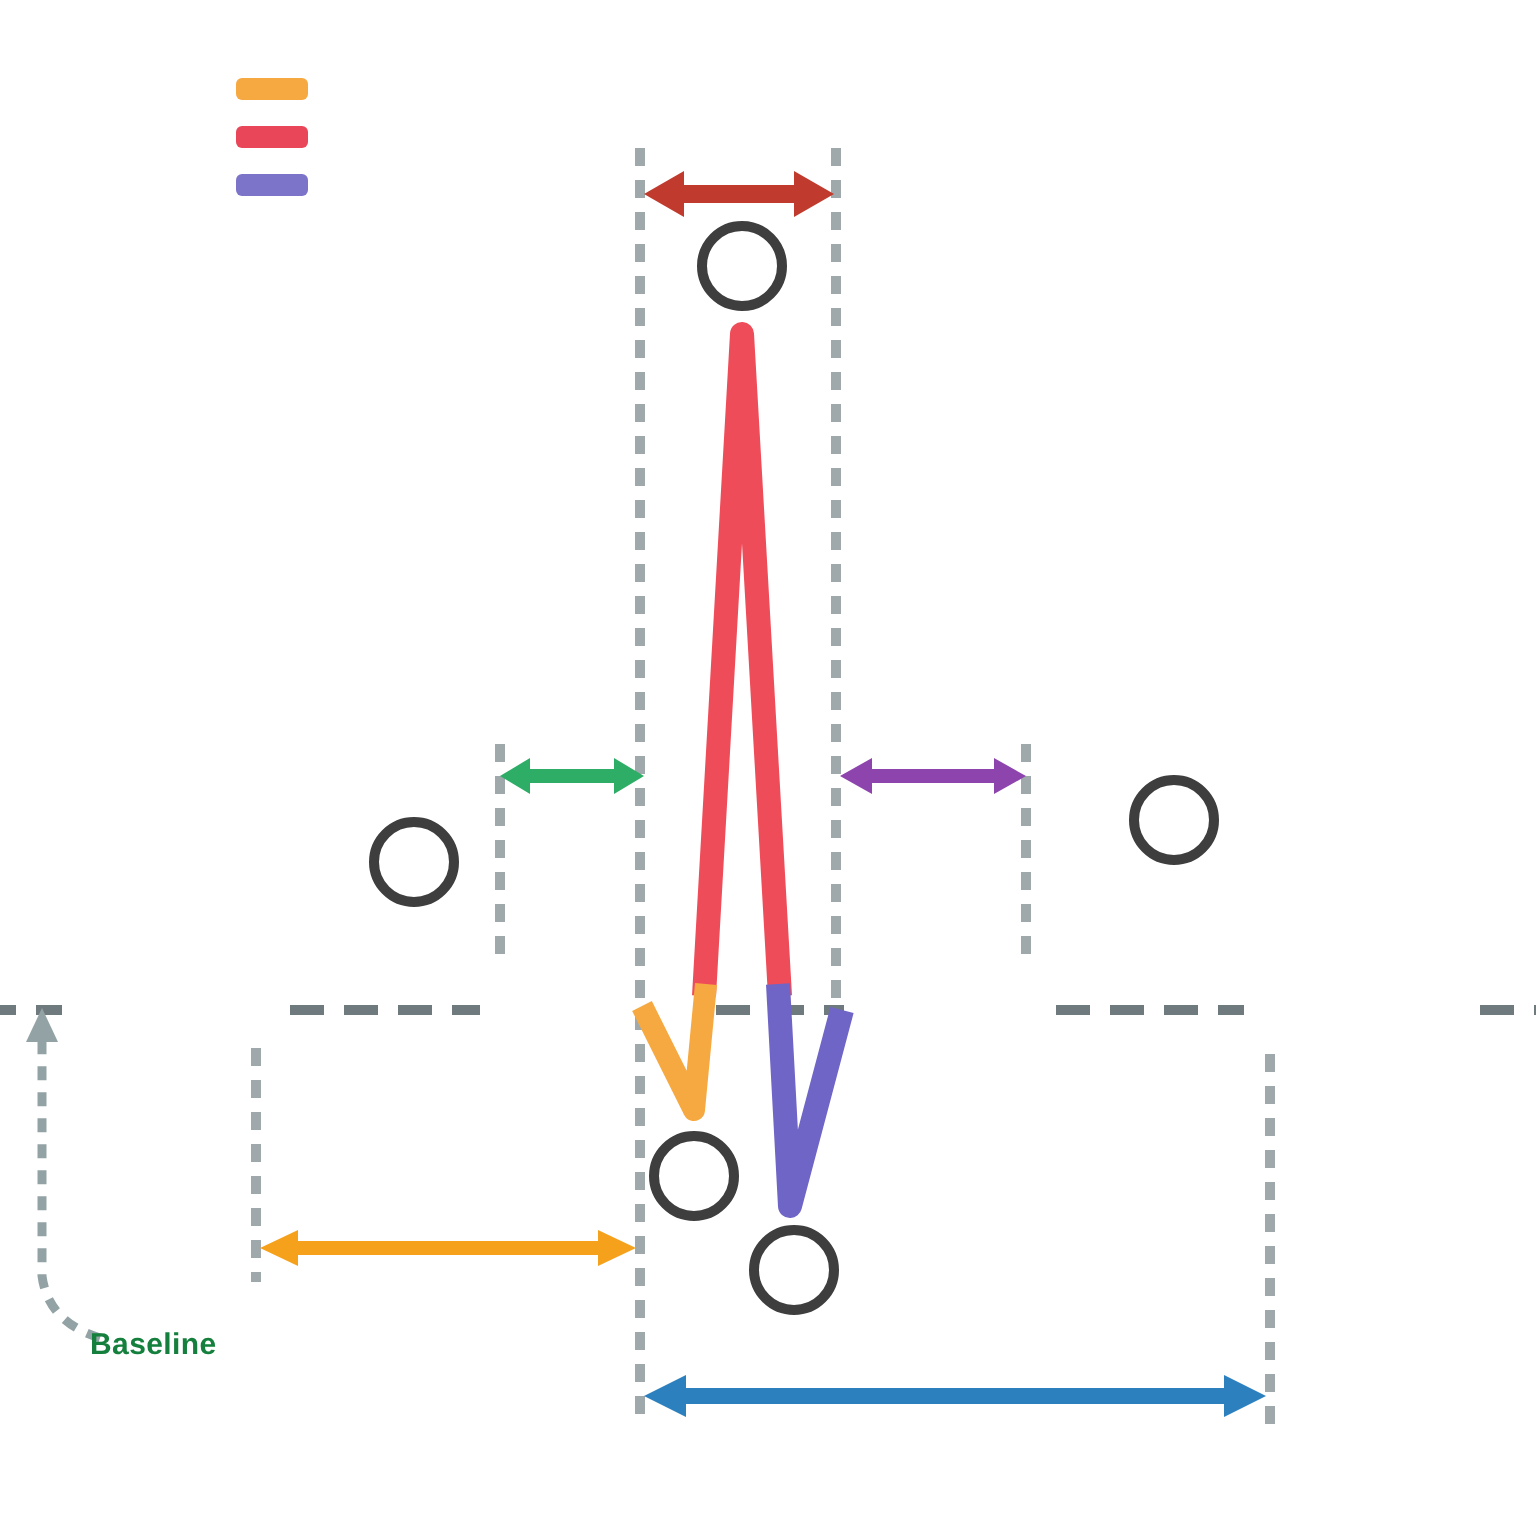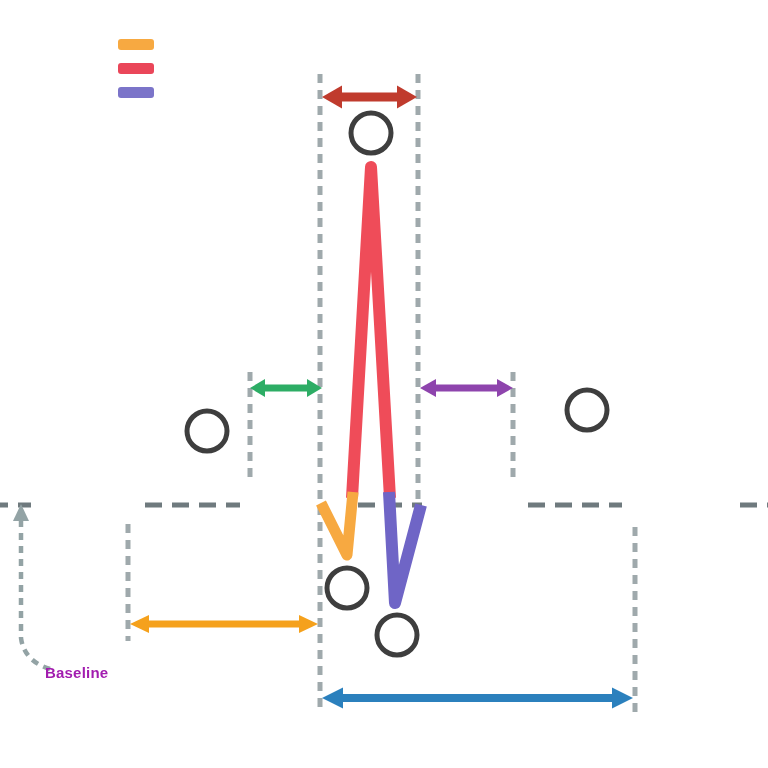--- a/index.html
+++ b/index.html
@@ -67,14 +67,14 @@
       <circle cx="347" cy="588" r="20" fill="none" stroke="#3E3E3E" stroke-width="5"></circle>
       <circle cx="371" cy="133" r="20" fill="none" stroke="#3E3E3E" stroke-width="5"></circle>
       <circle cx="397" cy="635" r="20" fill="none" stroke="#3E3E3E" stroke-width="5"></circle>
       <circle cx="587" cy="410" r="20" fill="none" stroke="#3E3E3E" stroke-width="5"></circle>
       <rect x="118" y="39" width="36" height="11" rx="3" fill="#F7A941"></rect>
       <rect x="118" y="63" width="36" height="11" rx="3" fill="#EA4659"></rect>
       <rect x="118" y="87" width="36" height="11" rx="3" fill="#7B74C9"></rect>
       <path d="M 50 669 Q 24 661 21 638 L 21 516" fill="none" stroke="#93A3A5" stroke-width="4.5" stroke-dasharray="7 6"></path>
       <polygon points="21,504 13,521 29,521" fill="#93A3A5"></polygon>
     </svg>
-  <div class="baseline-label" style="color: #a21caf;">Baseline</div>
+  <div class="baseline-label" style="color: #15803d;">Baseline</div>
 </div>
 
 </body></html>

